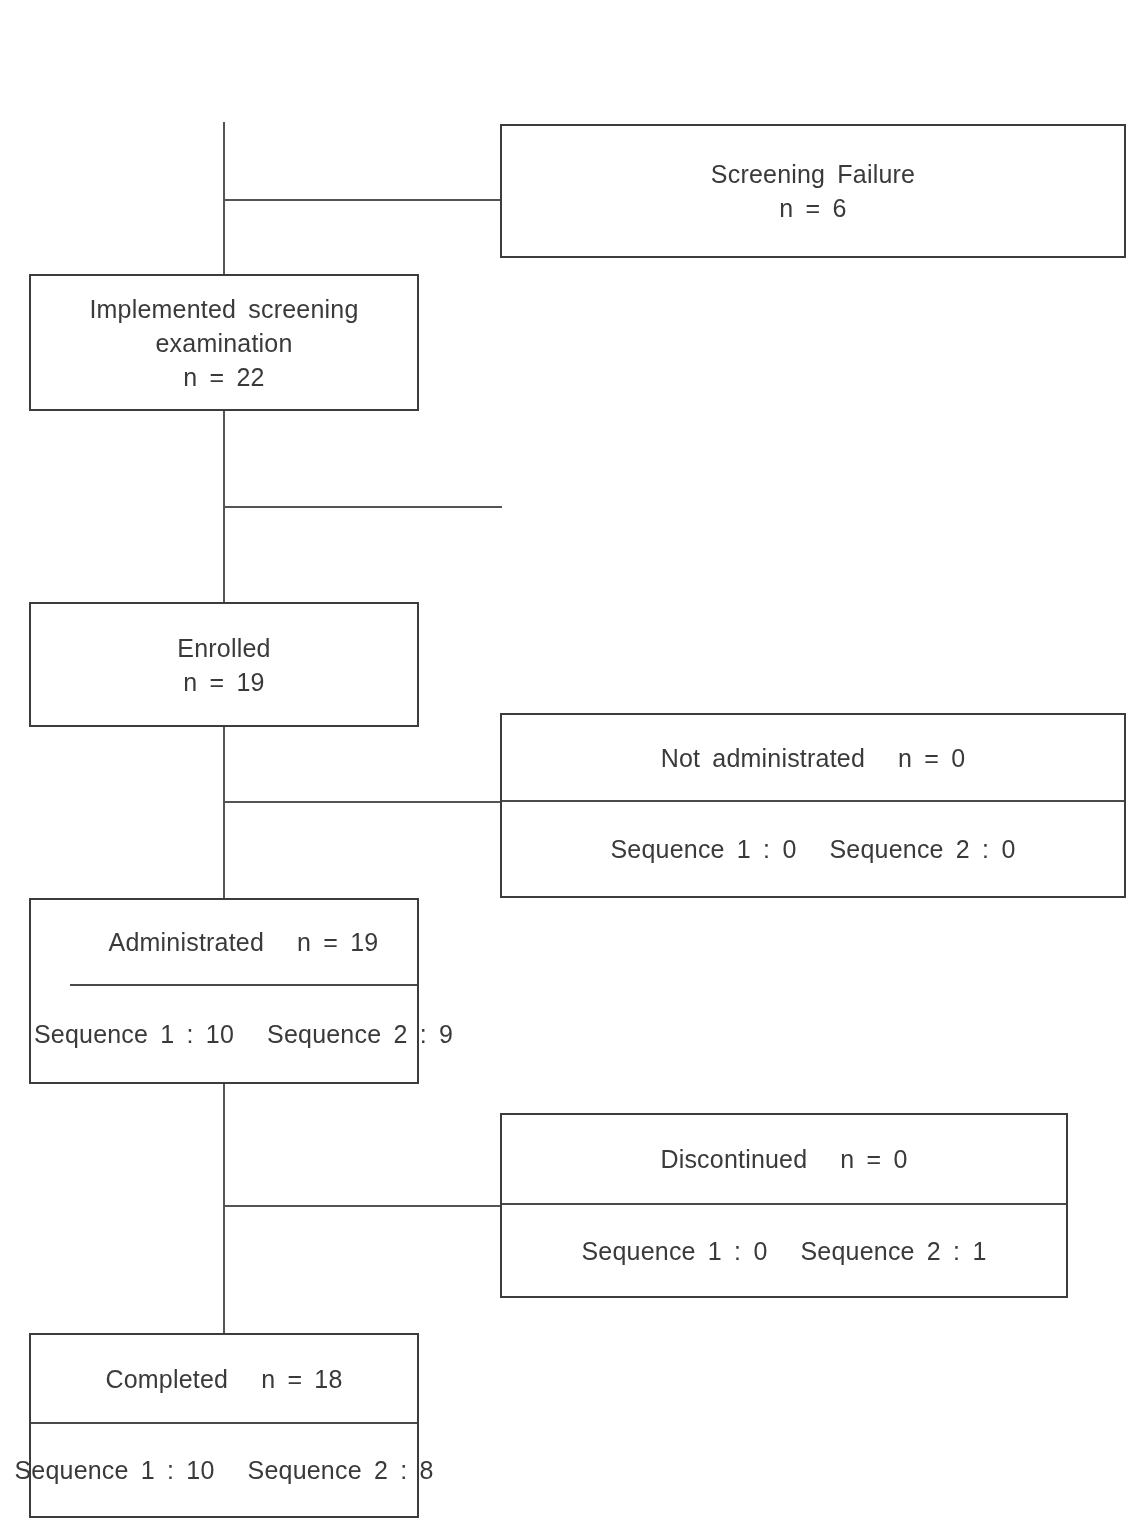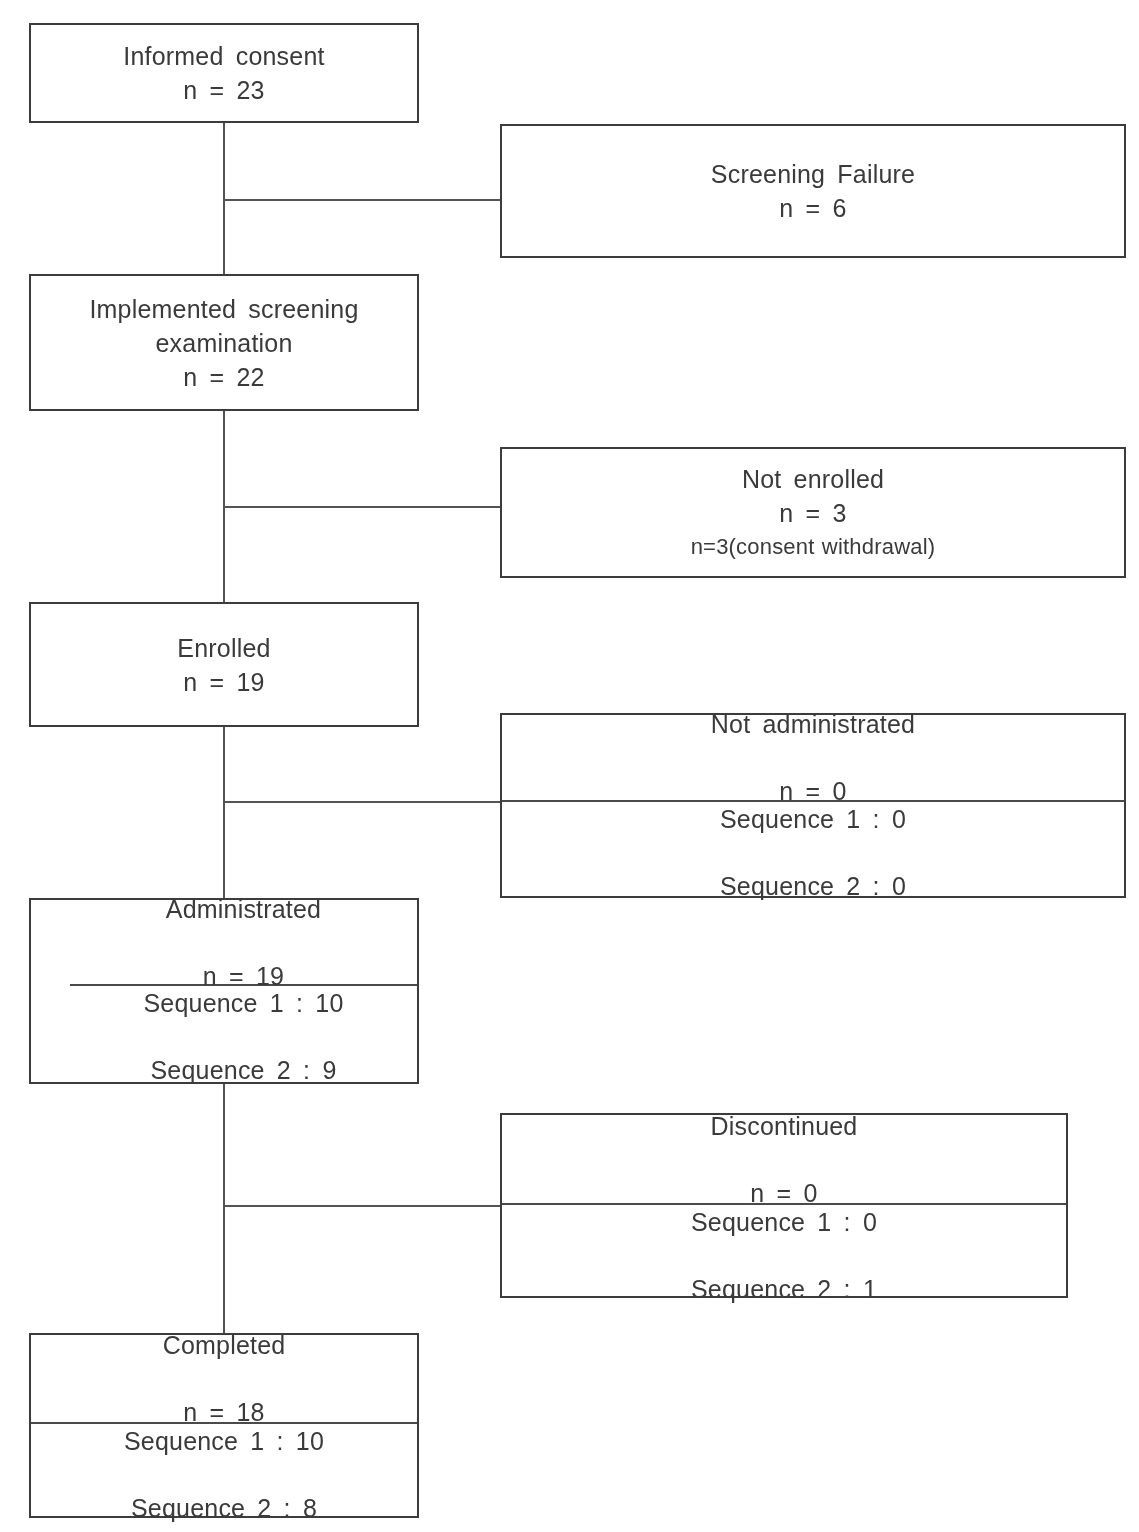--- a/index.html
+++ b/index.html
@@ -38,21 +38,21 @@
     line-height: 33px;
     word-spacing: 1px;
   }
   .node.split {
     justify-content: flex-start;
     padding: 0;
   }
   .section {
     width: 100%;
     display: flex;
-    flex-direction: column;
+    flex-direction: row;
     justify-content: center;
     align-items: center;
     box-sizing: border-box;
     gap: 33px;
   }
   .section.top { border-bottom: 2px solid #4a4a4a; }
   .section.bottom { flex: 1; }
   .connector {
     position: absolute;
     background: #545454;
@@ -68,41 +68,32 @@
   <div class="connector v-line" style="left:223px; top:122px; height:153px;"></div>
   <div class="connector v-line" style="left:223px; top:409px; height:195px;"></div>
   <div class="connector v-line" style="left:223px; top:701px; height:198px;"></div>
   <div class="connector v-line" style="left:223px; top:1082px; height:252px;"></div>
 
   <div class="connector h-line" style="left:223px; top:199px; width:279px;"></div>
   <div class="connector h-line" style="left:223px; top:506px; width:279px;"></div>
   <div class="connector h-line" style="left:223px; top:801px; width:279px;"></div>
   <div class="connector h-line" style="left:223px; top:1205px; width:279px;"></div>
 
-  <div class="node" style="left:29px; top:23px; width:390px; height:100px;">
-    <div class="txt">Informed consent</div>
-    <div class="txt">n = 23</div>
-  </div>
 
   <div class="node" style="left:500px; top:124px; width:626px; height:134px;">
     <div class="txt">Screening Failure</div>
     <div class="txt">n = 6</div>
   </div>
 
   <div class="node" style="left:29px; top:274px; width:390px; height:137px;">
     <div class="txt">Implemented screening</div>
     <div class="txt">examination</div>
     <div class="txt">n = 22</div>
   </div>
 
-  <div class="node" style="left:500px; top:447px; width:626px; height:131px;">
-    <div class="txt">Not enrolled</div>
-    <div class="txt">n = 3</div>
-    <div class="txt small">n=3(consent withdrawal)</div>
-  </div>
 
   <div class="node" style="left:29px; top:602px; width:390px; height:125px;">
     <div class="txt">Enrolled</div>
     <div class="txt">n = 19</div>
   </div>
 
   <div class="node split" style="left:500px; top:713px; width:626px; height:185px;">
     <div class="section top" style="height:87px;">
       <div class="txt">Not administrated</div>
       <div class="txt">n = 0</div>

